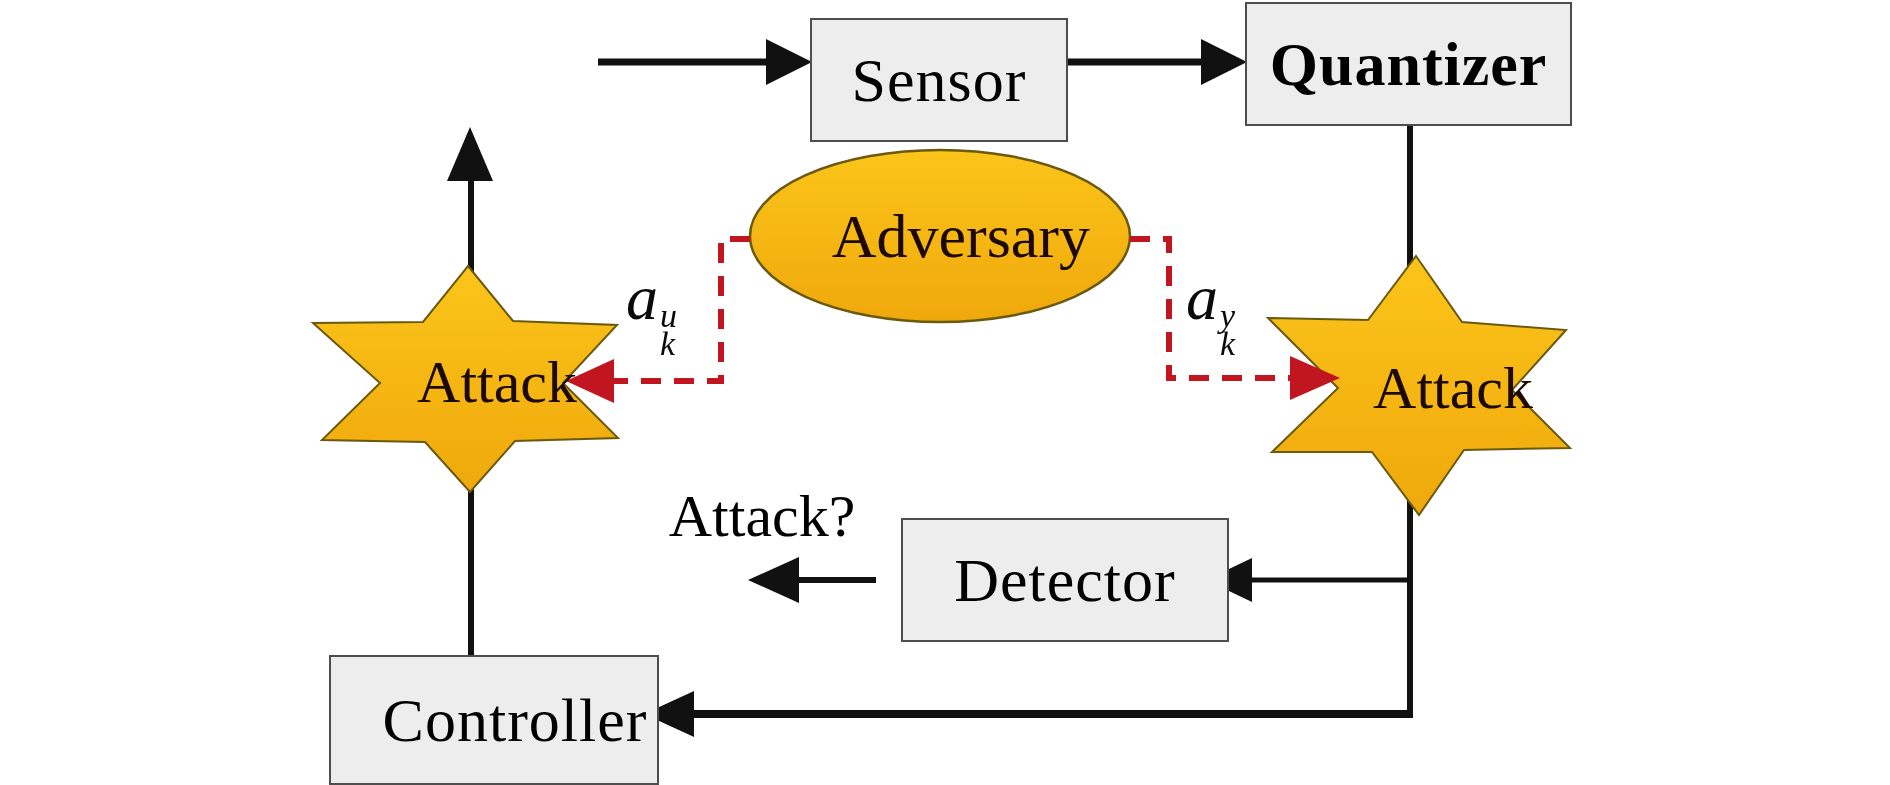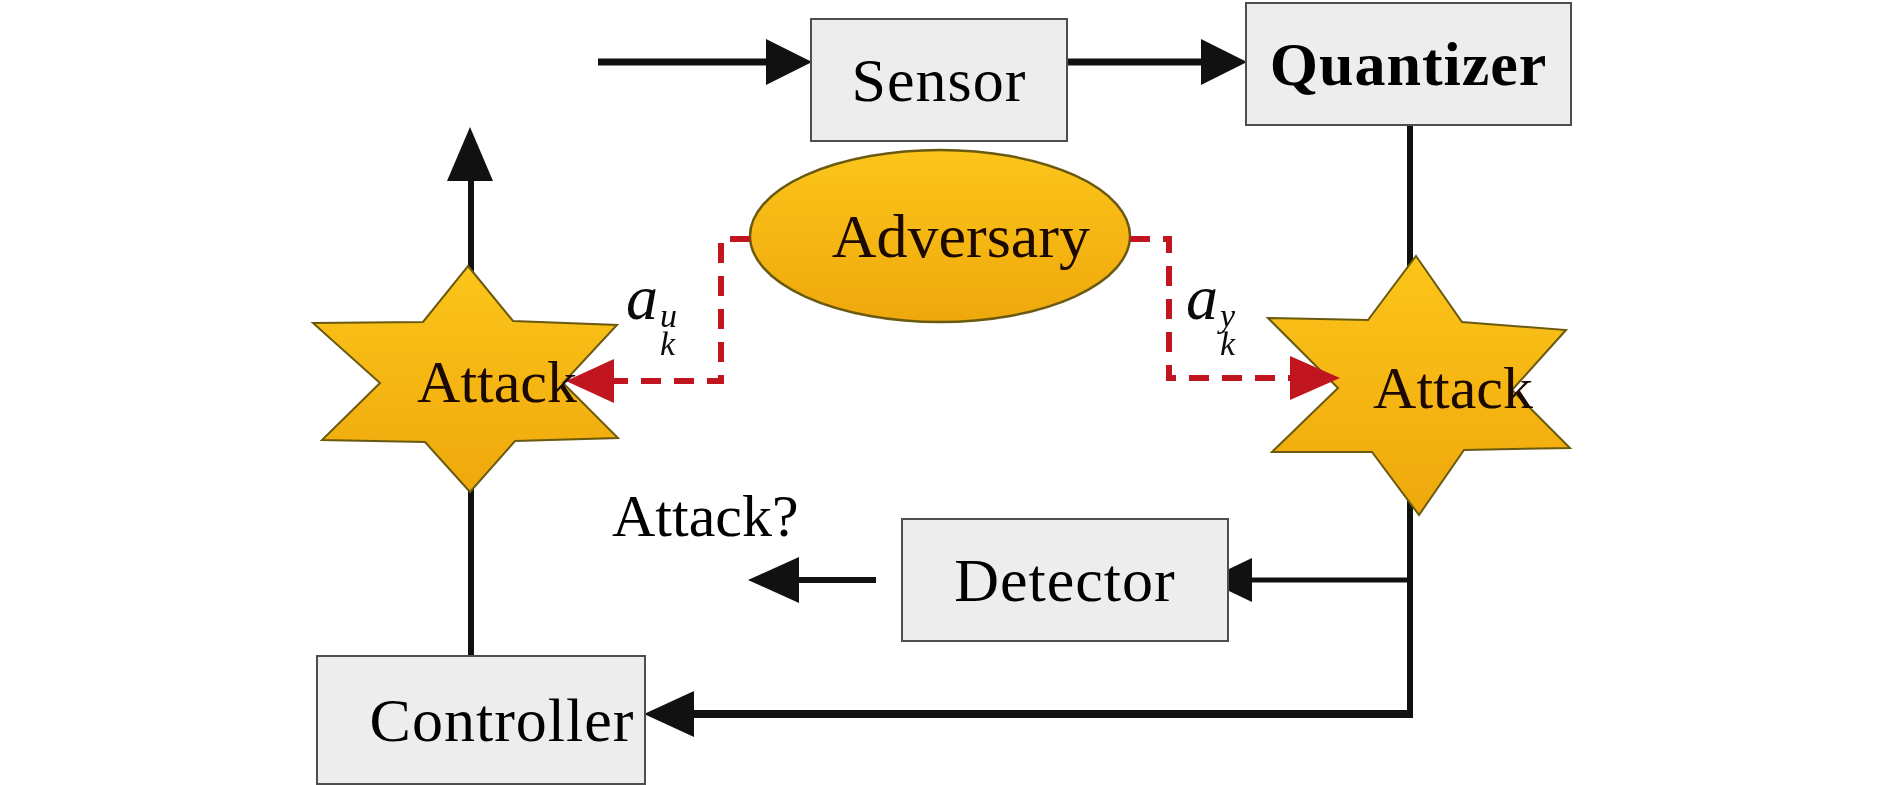--- a/index.html
+++ b/index.html
@@ -18,21 +18,21 @@
   .gstop2{stop-color:var(--accent-gold-dark);}
 
   
   .node-box{position:absolute;background:var(--node-fill);border:2px solid var(--node-border);
             box-sizing:border-box;display:flex;align-items:center;justify-content:center;
             font-size:62px;color:#000;letter-spacing:1px;}
 
   
   .gold-label{position:absolute;display:flex;align-items:center;justify-content:flex-end;
               color:var(--text-dark);font-size:60px;}
-  .plain-label{position:absolute;display:flex;align-items:center;justify-content:flex-start;
+  .plain-label{position:absolute;display:flex;align-items:center;justify-content:center;
                color:#000;font-size:60px;}
 
   
   .math-label{position:absolute;color:#0a0a0a;font-style:italic;}
   .math-base{font-size:64px;line-height:1;}
   .math-stack{display:inline-flex;flex-direction:column;vertical-align:-8px;
               font-size:34px;line-height:0.82;margin-left:2px;}
 </style>
 </head>
 <body>
@@ -95,21 +95,21 @@
 
   <div class="node-box" style="left:810px;top:18px;width:258px;height:124px;">
     <span>Sensor</span>
   </div>
   <div class="node-box" style="left:1245px;top:2px;width:327px;height:124px;font-weight:bold;">
     <span>Quantizer</span>
   </div>
   <div class="node-box" style="left:901px;top:518px;width:328px;height:124px;">
     <span>Detector</span>
   </div>
-  <div class="node-box" style="left:316px;top:655px;width:330px;height:130px;padding-left:42px;">
+  <div class="node-box" style="left:329px;top:655px;width:330px;height:130px;padding-left:42px;">
     <span>Controller</span>
   </div>
 
   <div class="gold-label" style="left:790px;top:200px;width:300px;height:72px;font-size:62px;">
     <span>Adversary</span>
   </div>
   <div class="gold-label" style="left:357px;top:349px;width:220px;height:66px;">
     <span>Attack</span>
   </div>
   <div class="gold-label" style="left:1313px;top:355px;width:220px;height:66px;">

